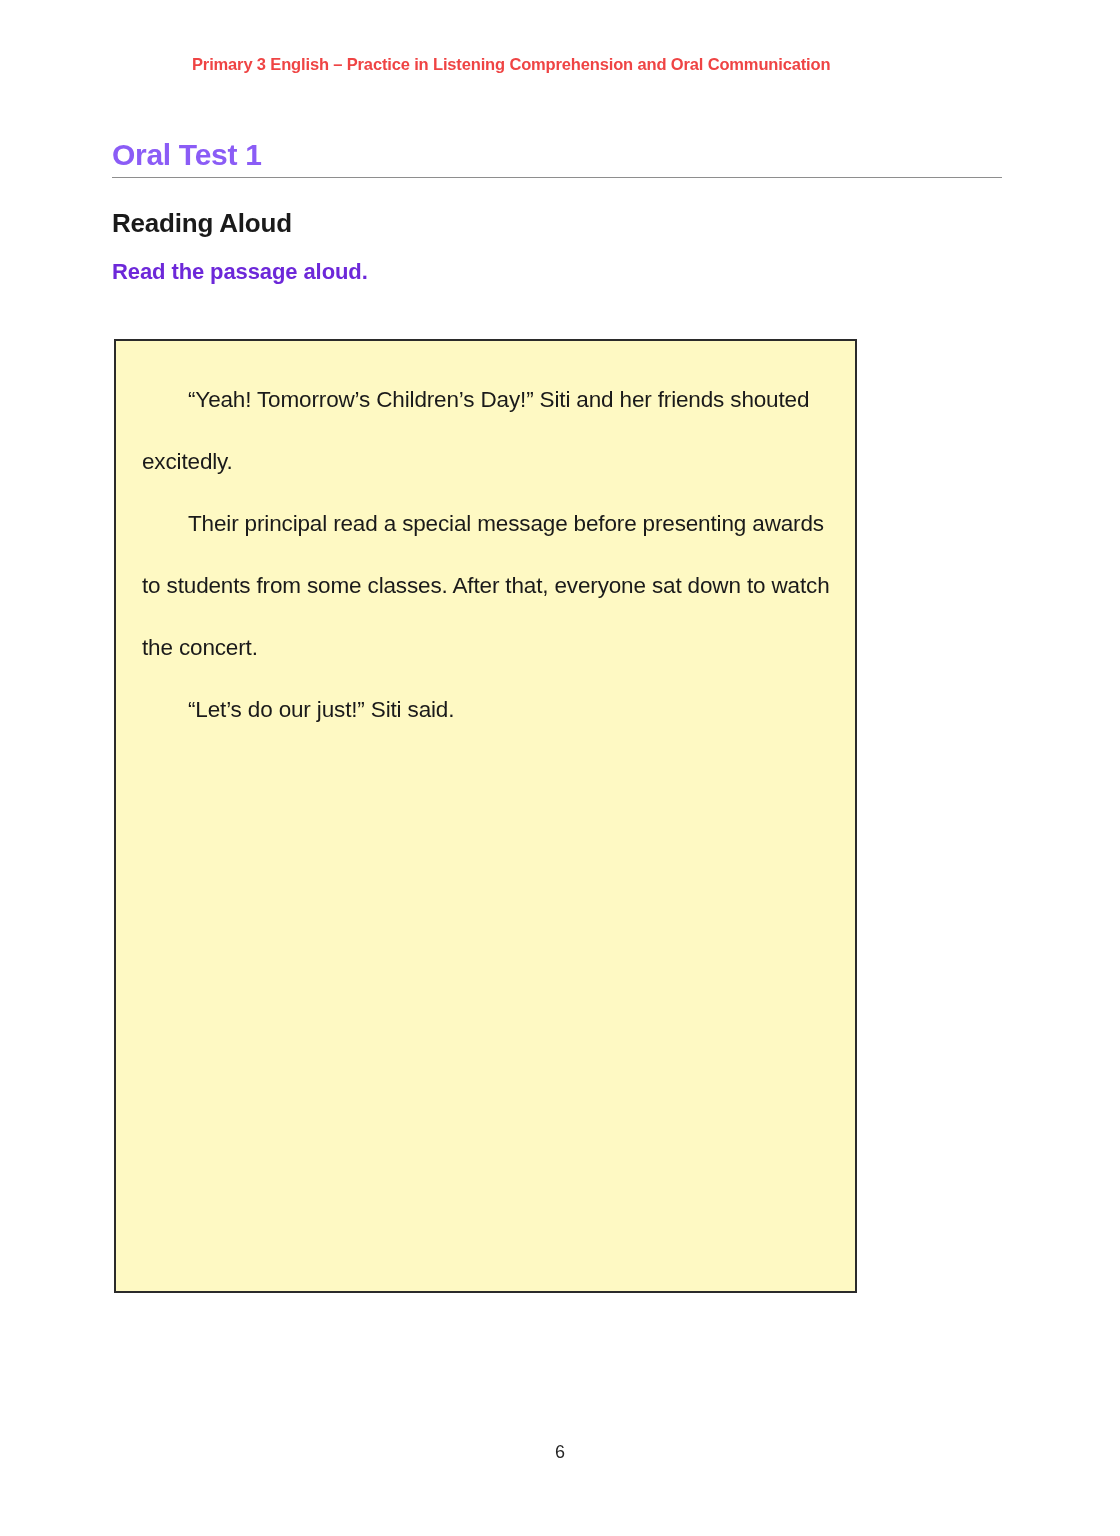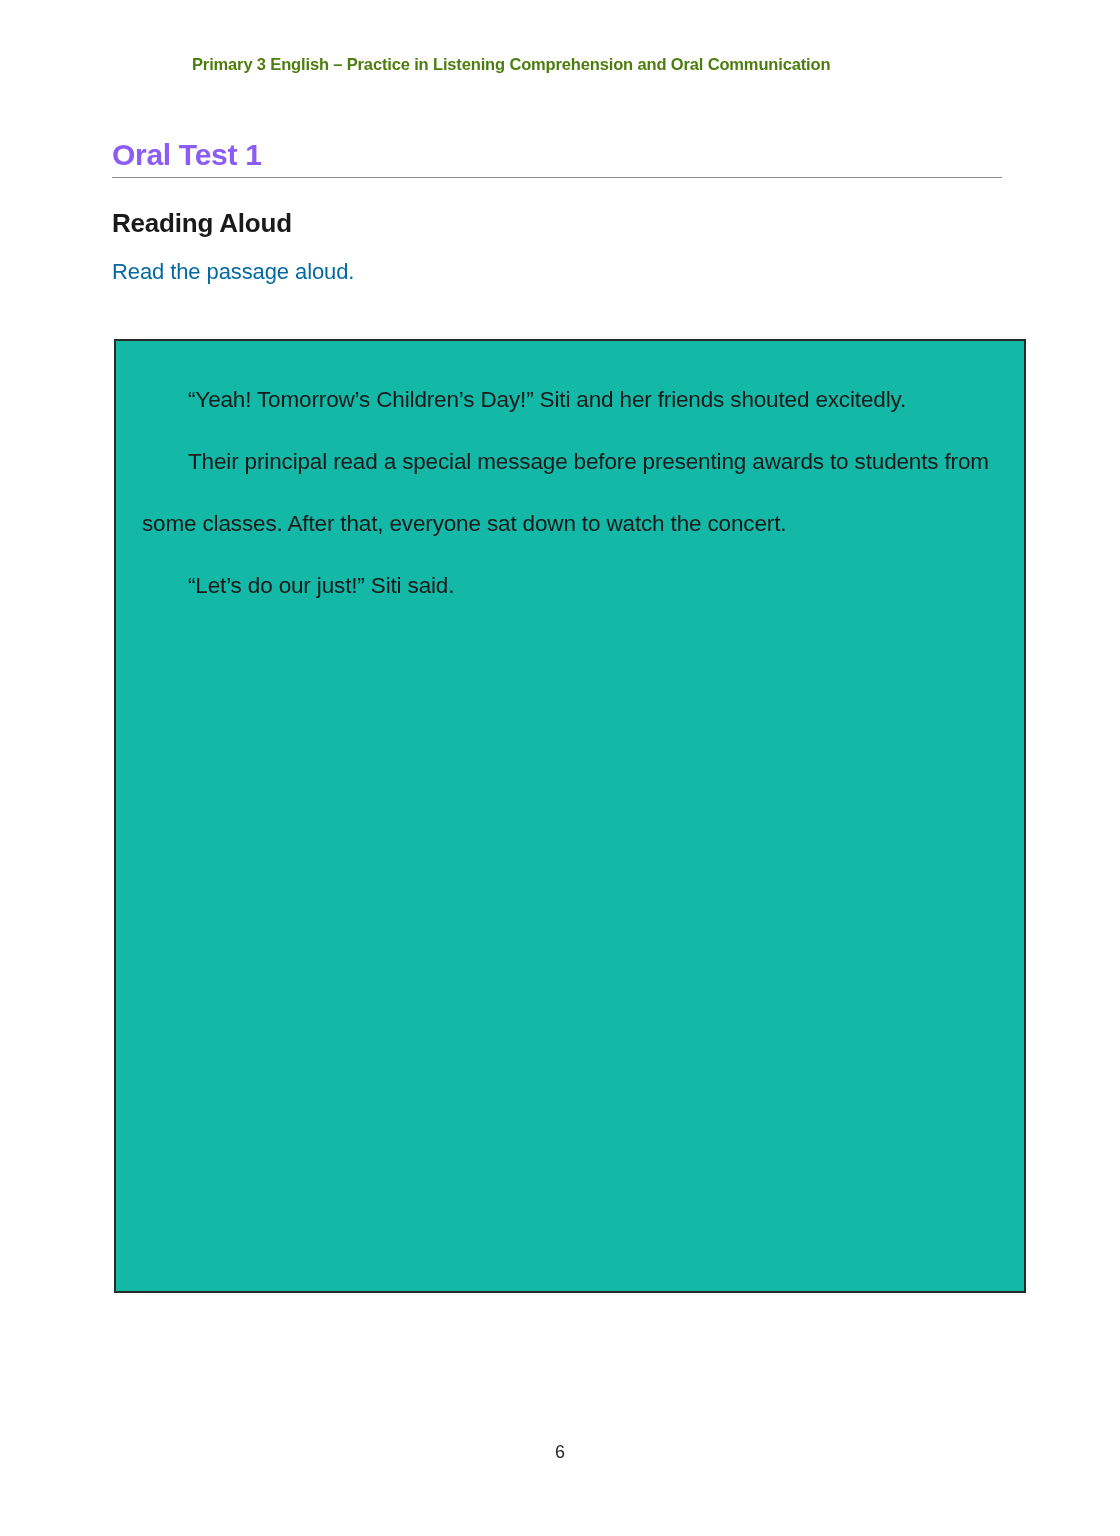--- a/index.html
+++ b/index.html
@@ -24,21 +24,21 @@
 
   
   .running-header {
     position: absolute;
     top: 55px;
     left: 192px;
     width: 760px;
     font-size: 16.5px;
     font-weight: bold;
     letter-spacing: -0.15px;
-    color: #4d7c0f;
+    color: #ef4444;
     white-space: nowrap;
   }
 
   
   .section-title {
     position: absolute;
     top: 138px;
     left: 112px;
     width: 890px;
     font-size: 30px;
@@ -64,35 +64,35 @@
     font-size: 26px;
     font-weight: bold;
     letter-spacing: -0.2px;
     color: #1a1a1a;
   }
   .instruction {
     position: absolute;
     top: 259px;
     left: 112px;
     font-size: 22px;
-    font-weight: normal;
+    font-weight: bold;
     letter-spacing: -0.1px;
-    color: #0369a1;
+    color: #6d28d9;
   }
 
   
   .passage-box {
     position: absolute;
     top: 339px;
     left: 114px;
-    width: 912px;
+    width: 743px;
     height: 954px;
     border: 2px solid #2b2b2b;
     box-sizing: border-box;
-    background: #14b8a6;
+    background: #fef9c3;
   }
   .passage-inner {
     position: absolute;
     top: 28px;
     left: 26px;
     right: 24px;
   }
   .passage-para {
     font-size: 22.5px;
     line-height: 62px;

